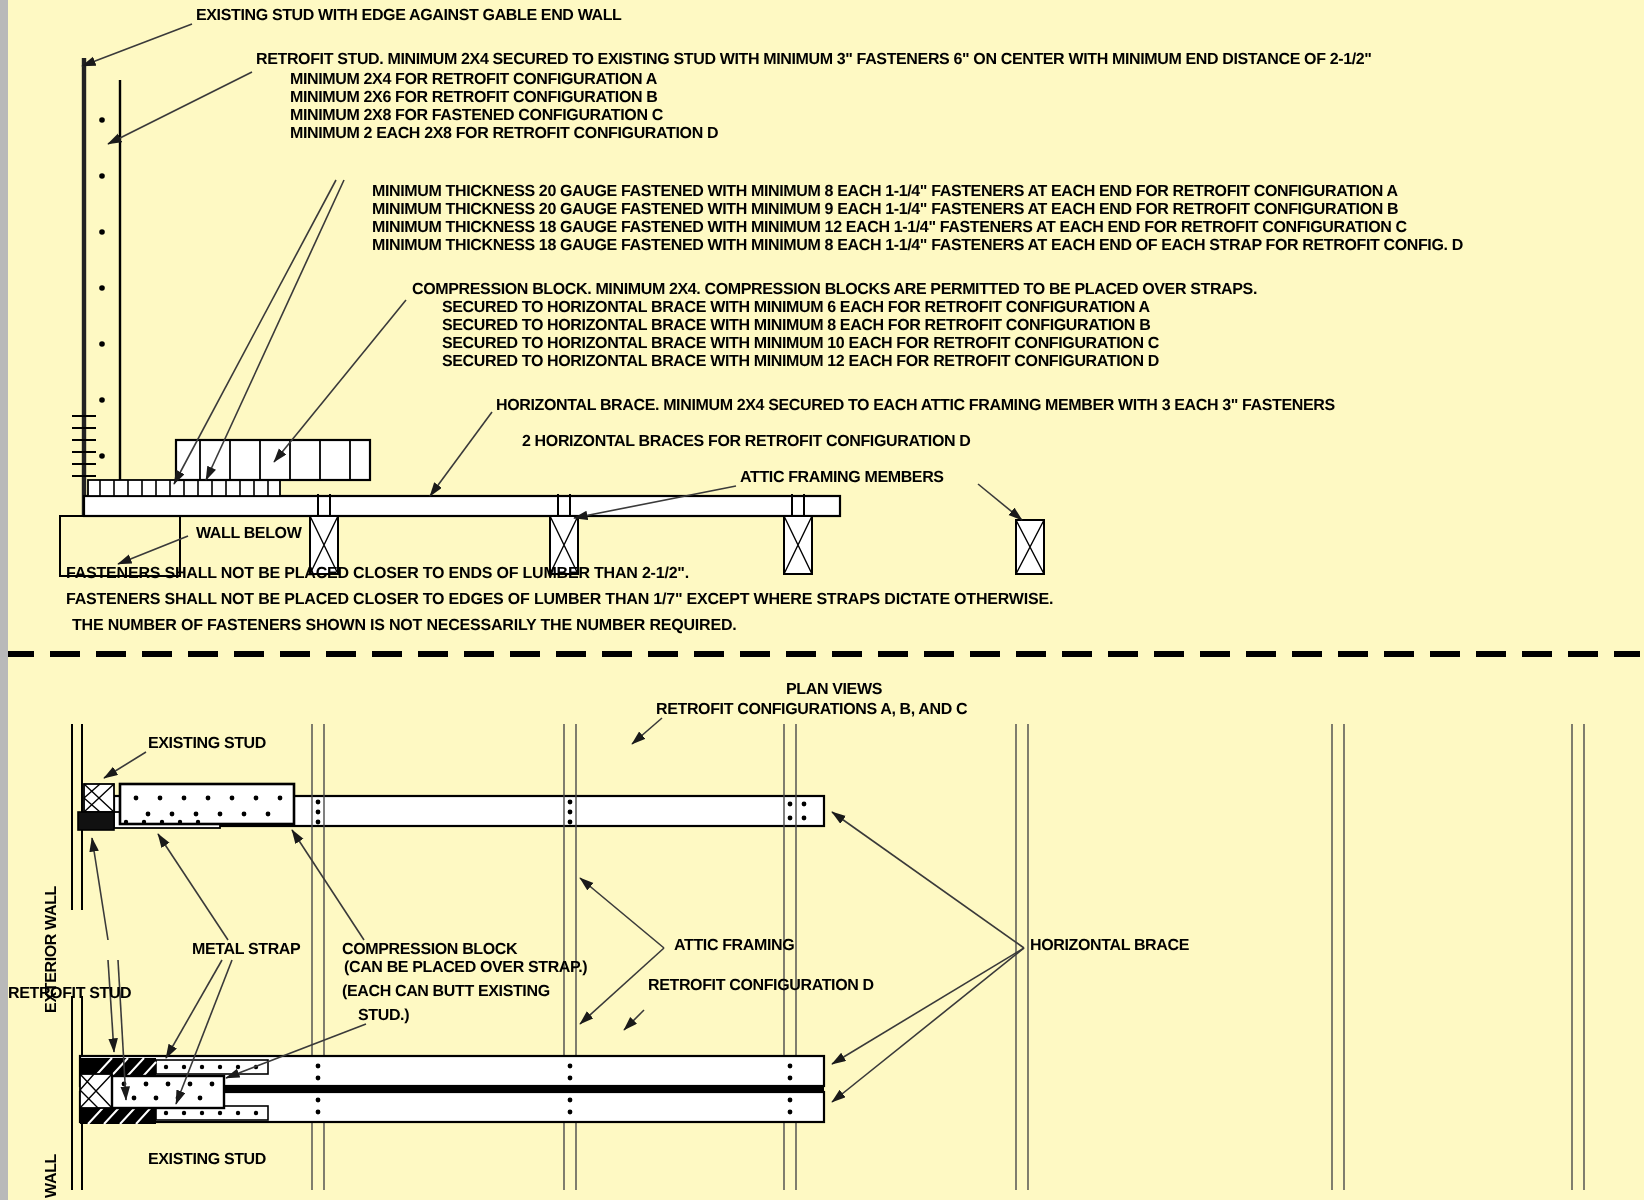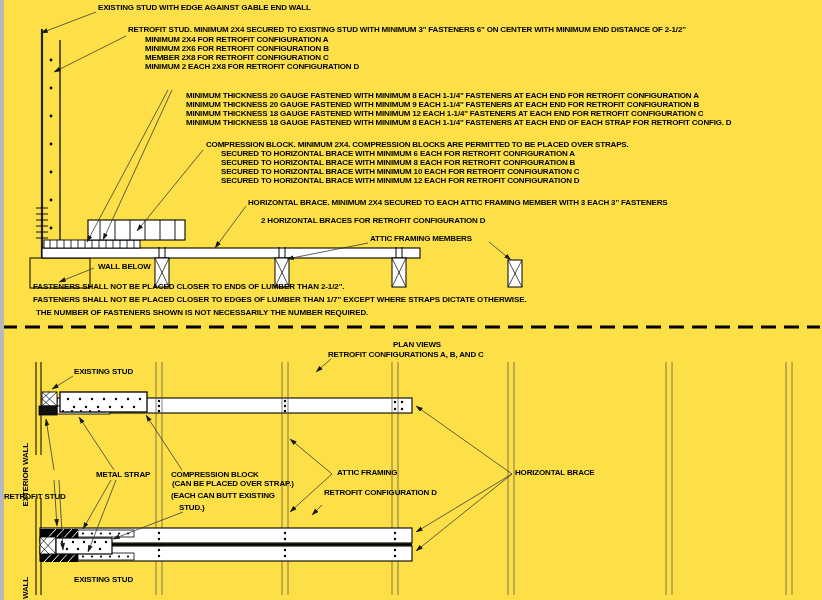--- a/index.html
+++ b/index.html
@@ -1,16 +1,16 @@
 <!DOCTYPE html>
 <html><head>
 <meta charset="utf-8">
 <style>
   html,body{margin:0;padding:0;background:#e8e8e8;}
-  .canvas{position:relative;width:822px;height:600px;background:#fde047;overflow:hidden;
+  .canvas{position:relative;width:822px;height:600px;background:#fef9c3;overflow:hidden;
           font-family:"Liberation Sans",sans-serif;}
   .scan-edge{position:absolute;left:0;top:0;width:4px;height:600px;background:#b9b9b9;}
   svg.draw{position:absolute;left:0;top:0;}
   .lbl{position:absolute;font-weight:bold;font-size:8px;line-height:9px;color:#000;
        white-space:nowrap;letter-spacing:-0.18px;}
   .vlbl{position:absolute;font-weight:bold;font-size:8px;color:#000;white-space:nowrap;
         letter-spacing:-0.18px;transform-origin:0 0;transform:rotate(-90deg) translateX(-100%);}
   .note{position:absolute;font-weight:bold;font-size:8px;color:#000;white-space:nowrap;
         letter-spacing:-0.1px;}
 </style>
@@ -204,21 +204,21 @@
         <path d="M512 474 L416 532"></path>
         <path d="M512 474 L416 551"></path>
       </g>
     </g>
   </svg>
 
   <div class="lbl" style="left:98px;top:3px">EXISTING STUD WITH EDGE AGAINST GABLE END WALL</div>
   <div class="lbl" style="left:128px;top:25px">RETROFIT STUD.  MINIMUM 2X4 SECURED TO EXISTING STUD WITH MINIMUM 3" FASTENERS 6" ON CENTER WITH MINIMUM END DISTANCE OF 2-1/2"</div>
   <div class="lbl" style="left:145px;top:35px">MINIMUM 2X4 FOR RETROFIT CONFIGURATION A</div>
   <div class="lbl" style="left:145px;top:44px">MINIMUM 2X6 FOR RETROFIT CONFIGURATION B</div>
-  <div class="lbl" style="left:145px;top:53px">MEMBER 2X8 FOR RETROFIT CONFIGURATION C</div>
+  <div class="lbl" style="left:145px;top:53px">MINIMUM 2X8 FOR FASTENED CONFIGURATION C</div>
   <div class="lbl" style="left:145px;top:62px">MINIMUM 2 EACH 2X8 FOR RETROFIT CONFIGURATION D</div>
 
   <div class="lbl" style="left:186px;top:91px">MINIMUM THICKNESS 20 GAUGE FASTENED WITH MINIMUM 8 EACH 1-1/4" FASTENERS AT EACH END FOR RETROFIT CONFIGURATION A</div>
   <div class="lbl" style="left:186px;top:100px">MINIMUM THICKNESS 20 GAUGE FASTENED WITH MINIMUM 9 EACH 1-1/4" FASTENERS AT EACH END FOR RETROFIT CONFIGURATION B</div>
   <div class="lbl" style="left:186px;top:109px">MINIMUM THICKNESS 18 GAUGE FASTENED WITH MINIMUM 12 EACH 1-1/4" FASTENERS AT EACH END FOR RETROFIT CONFIGURATION C</div>
   <div class="lbl" style="left:186px;top:118px">MINIMUM THICKNESS 18 GAUGE FASTENED WITH MINIMUM 8 EACH 1-1/4" FASTENERS AT EACH END OF EACH STRAP FOR RETROFIT CONFIG. D</div>
 
   <div class="lbl" style="left:206px;top:140px">COMPRESSION BLOCK.  MINIMUM 2X4. COMPRESSION BLOCKS ARE PERMITTED TO BE PLACED OVER STRAPS.</div>
   <div class="lbl" style="left:221px;top:149px">SECURED TO HORIZONTAL BRACE WITH MINIMUM 6 EACH FOR RETROFIT CONFIGURATION A</div>
   <div class="lbl" style="left:221px;top:158px">SECURED TO HORIZONTAL BRACE WITH MINIMUM 8 EACH FOR RETROFIT CONFIGURATION B</div>

